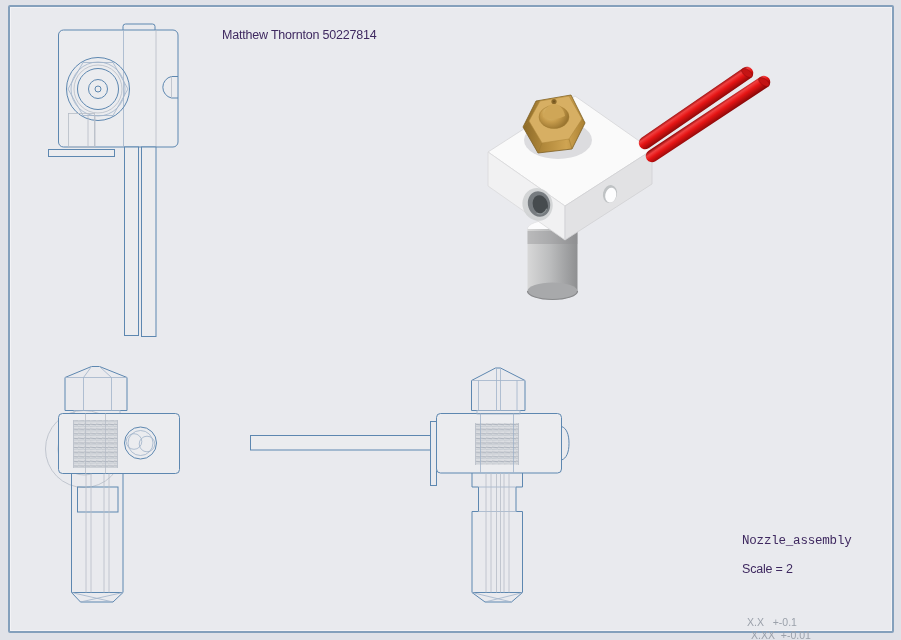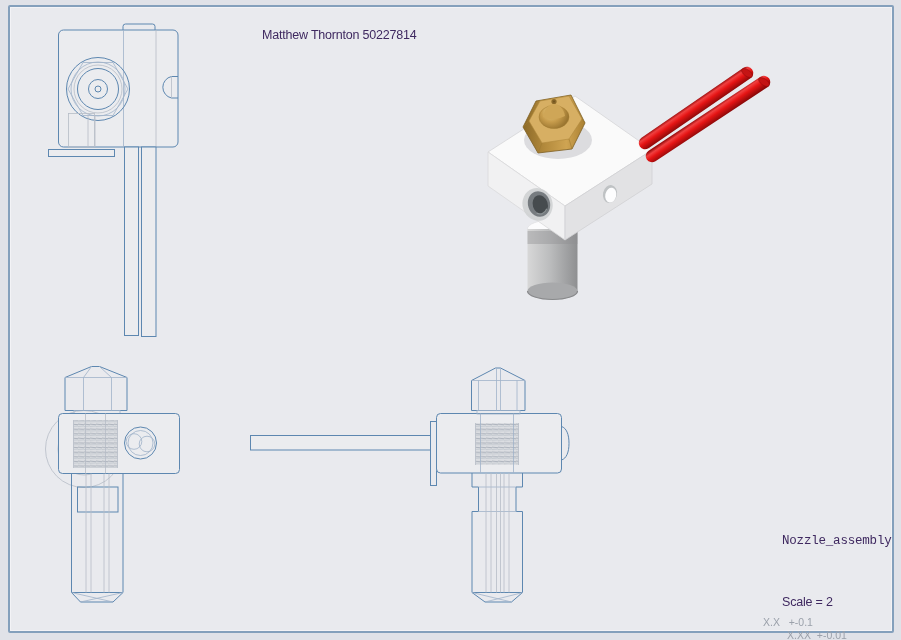--- a/index.html
+++ b/index.html
@@ -12,21 +12,21 @@
     width:901px;height:640px;overflow:hidden;position:relative;
     background:var(--bg-outer);
     font-family:"Liberation Sans", sans-serif;
   }
   .sheet-border{
     position:absolute;left:8px;top:5px;width:886px;height:628px;
     box-sizing:border-box;border:2px solid var(--border);
     background:var(--bg);border-radius:2px;
     box-shadow:inset 0 0 0 1px rgba(255,255,255,.45);
   }
-  .lbl{position:absolute;color:var(--purple);font-size:12.5px;letter-spacing:-0.2px;white-space:pre;margin-left:40px;}
+  .lbl{position:absolute;color:var(--purple);font-size:12.5px;letter-spacing:-0.2px;white-space:pre;}
   .lbl-gray{position:absolute;color:var(--gray);font-size:10.5px;white-space:pre;}
   svg{position:absolute;left:0;top:0;}
   .ln{stroke:var(--ln);stroke-width:1;fill:none;}
   .lnf{stroke:var(--ln);stroke-width:1;fill:var(--fill);}
   .lnl{stroke:var(--lnl);stroke-width:0.8;fill:none;}
   .lng{stroke:var(--lng);stroke-width:0.8;fill:none;}
 </style>
 </head>
 <body>
 
@@ -208,15 +208,15 @@
       <line x1="538" y1="153" x2="542" y2="143" stroke="#a07a30" stroke-width="0.6"></line>
       <ellipse cx="554" cy="117" rx="15" ry="11.5" fill="url(#coneG)" stroke="#a07a30" stroke-width="0.5"></ellipse>
       <path d="M543,117 C546,100 562,100 565,116 Q554,122 543,117 Z" fill="#cfa657"></path>
       <circle cx="554" cy="101.5" r="2.6" fill="#8a682a"></circle>
       <circle cx="554" cy="101.5" r="1" fill="#6f5320"></circle>
     </g>
   </g>
 </svg>
 
 <div class="lbl" style="left:742px;top:534px;font-family:Liberation Mono, monospace;">Nozzle_assembly</div>
-<div class="lbl" style="left:742px;top:595px;">Scale = 2</div>
-<div class="lbl-gray" style="left:763px;top:616px;">X.X   +-0.1</div>
-<div class="lbl-gray" style="left:751px;top:629px;margin-left:36px;">X.XX  +-0.01</div>
+<div class="lbl" style="left:742px;top:562px;">Scale = 2</div>
+<div class="lbl-gray" style="left:747px;top:616px;">X.X   +-0.1</div>
+<div class="lbl-gray" style="left:751px;top:629px;">X.XX  +-0.01</div>
 
 </body></html>

